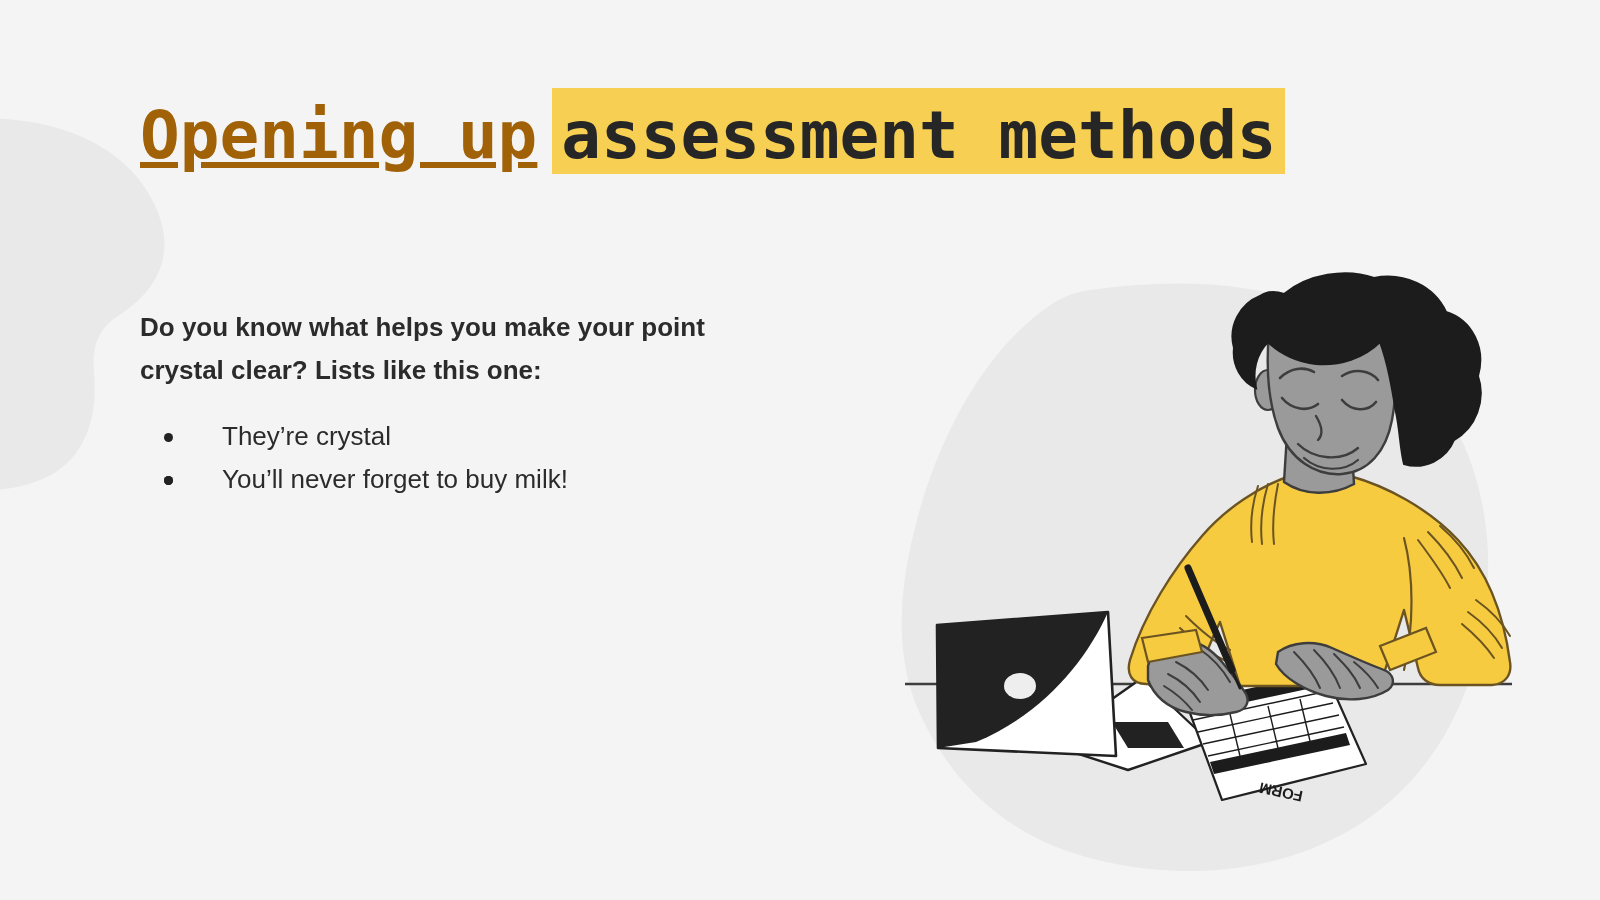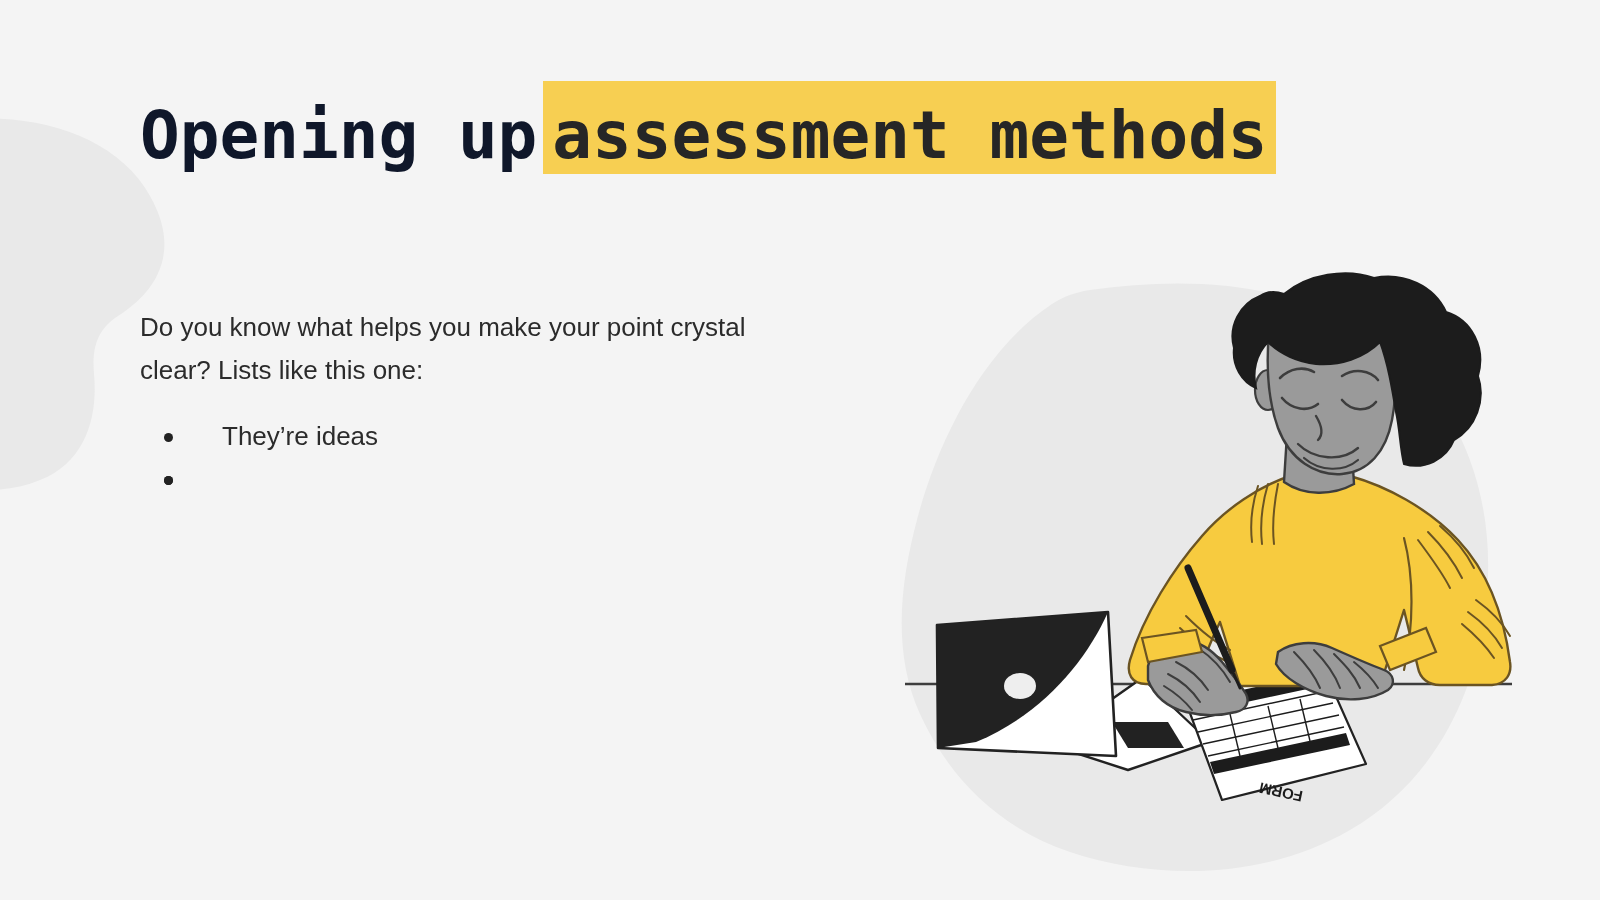--- a/index.html
+++ b/index.html
@@ -41,46 +41,47 @@
     top: 88px;
     white-space: nowrap;
     font-family: "DejaVu Sans Mono", "Liberation Mono", monospace;
     font-size: 66px;
     font-weight: bold;
     line-height: 96px;
     color: #262626;
     letter-spacing: 0px;
   }
   .title-plain {
-    color: #0f172a;
+    color: #a16207;
+    text-decoration: underline;
   }
   .title-hl {
     background: #f7cf52;
     color: #262626;
-    padding: 16px 8px 0 9px;
-    margin-left: 6px;
+    padding: 9px 8px 0 9px;
+    margin-left: 15px;
   }
 
   
   .body-col {
     position: absolute;
     left: 140px;
     top: 306px;
     width: 720px;
     color: #2b2b2b;
     font-family: "Liberation Sans", sans-serif;
   }
   .para {
     font-size: 26px;
     line-height: 43px;
     margin: 0;
     color: #2b2b2b;
     max-width: 640px;
   }
-  .para-intro { margin-bottom: 4px; }
+  .para-intro { margin-bottom: 4px; font-weight: bold; }
   .bullet-list {
     list-style: none;
     margin: 23px 0 22px 0;
     padding: 0;
   }
   .bullet-item {
     position: relative;
     font-size: 26px;
     line-height: 43px;
     padding-left: 82px;
@@ -136,27 +137,28 @@
     <span class="title-plain">Opening up</span><span class="title-hl">assessment methods</span>
   </div>
 
   <div class="body-col">
 
     <p class="para para-intro">Do you know what helps you make your point crystal clear? Lists like this one:</p>
 
     <ul class="bullet-list">
       <li class="bullet-item">
         <span class="bullet-dot"></span>
-        <span>They’re ideas</span>
+        <span>They’re crystal</span>
       </li>
       <li class="bullet-item">
         <span class="bullet-dot"></span>
       </li>
       <li class="bullet-item">
         <span class="bullet-dot"></span>
+        <span>You’ll never forget to buy milk!</span>
       </li>
     </ul>
 
   </div>
 
   <svg class="illustration" viewBox="0 0 700 630">
 
     <line x1="25" y1="414" x2="632" y2="414" stroke="#3d3d3d" stroke-width="2.4"></line>
 
     <g>

